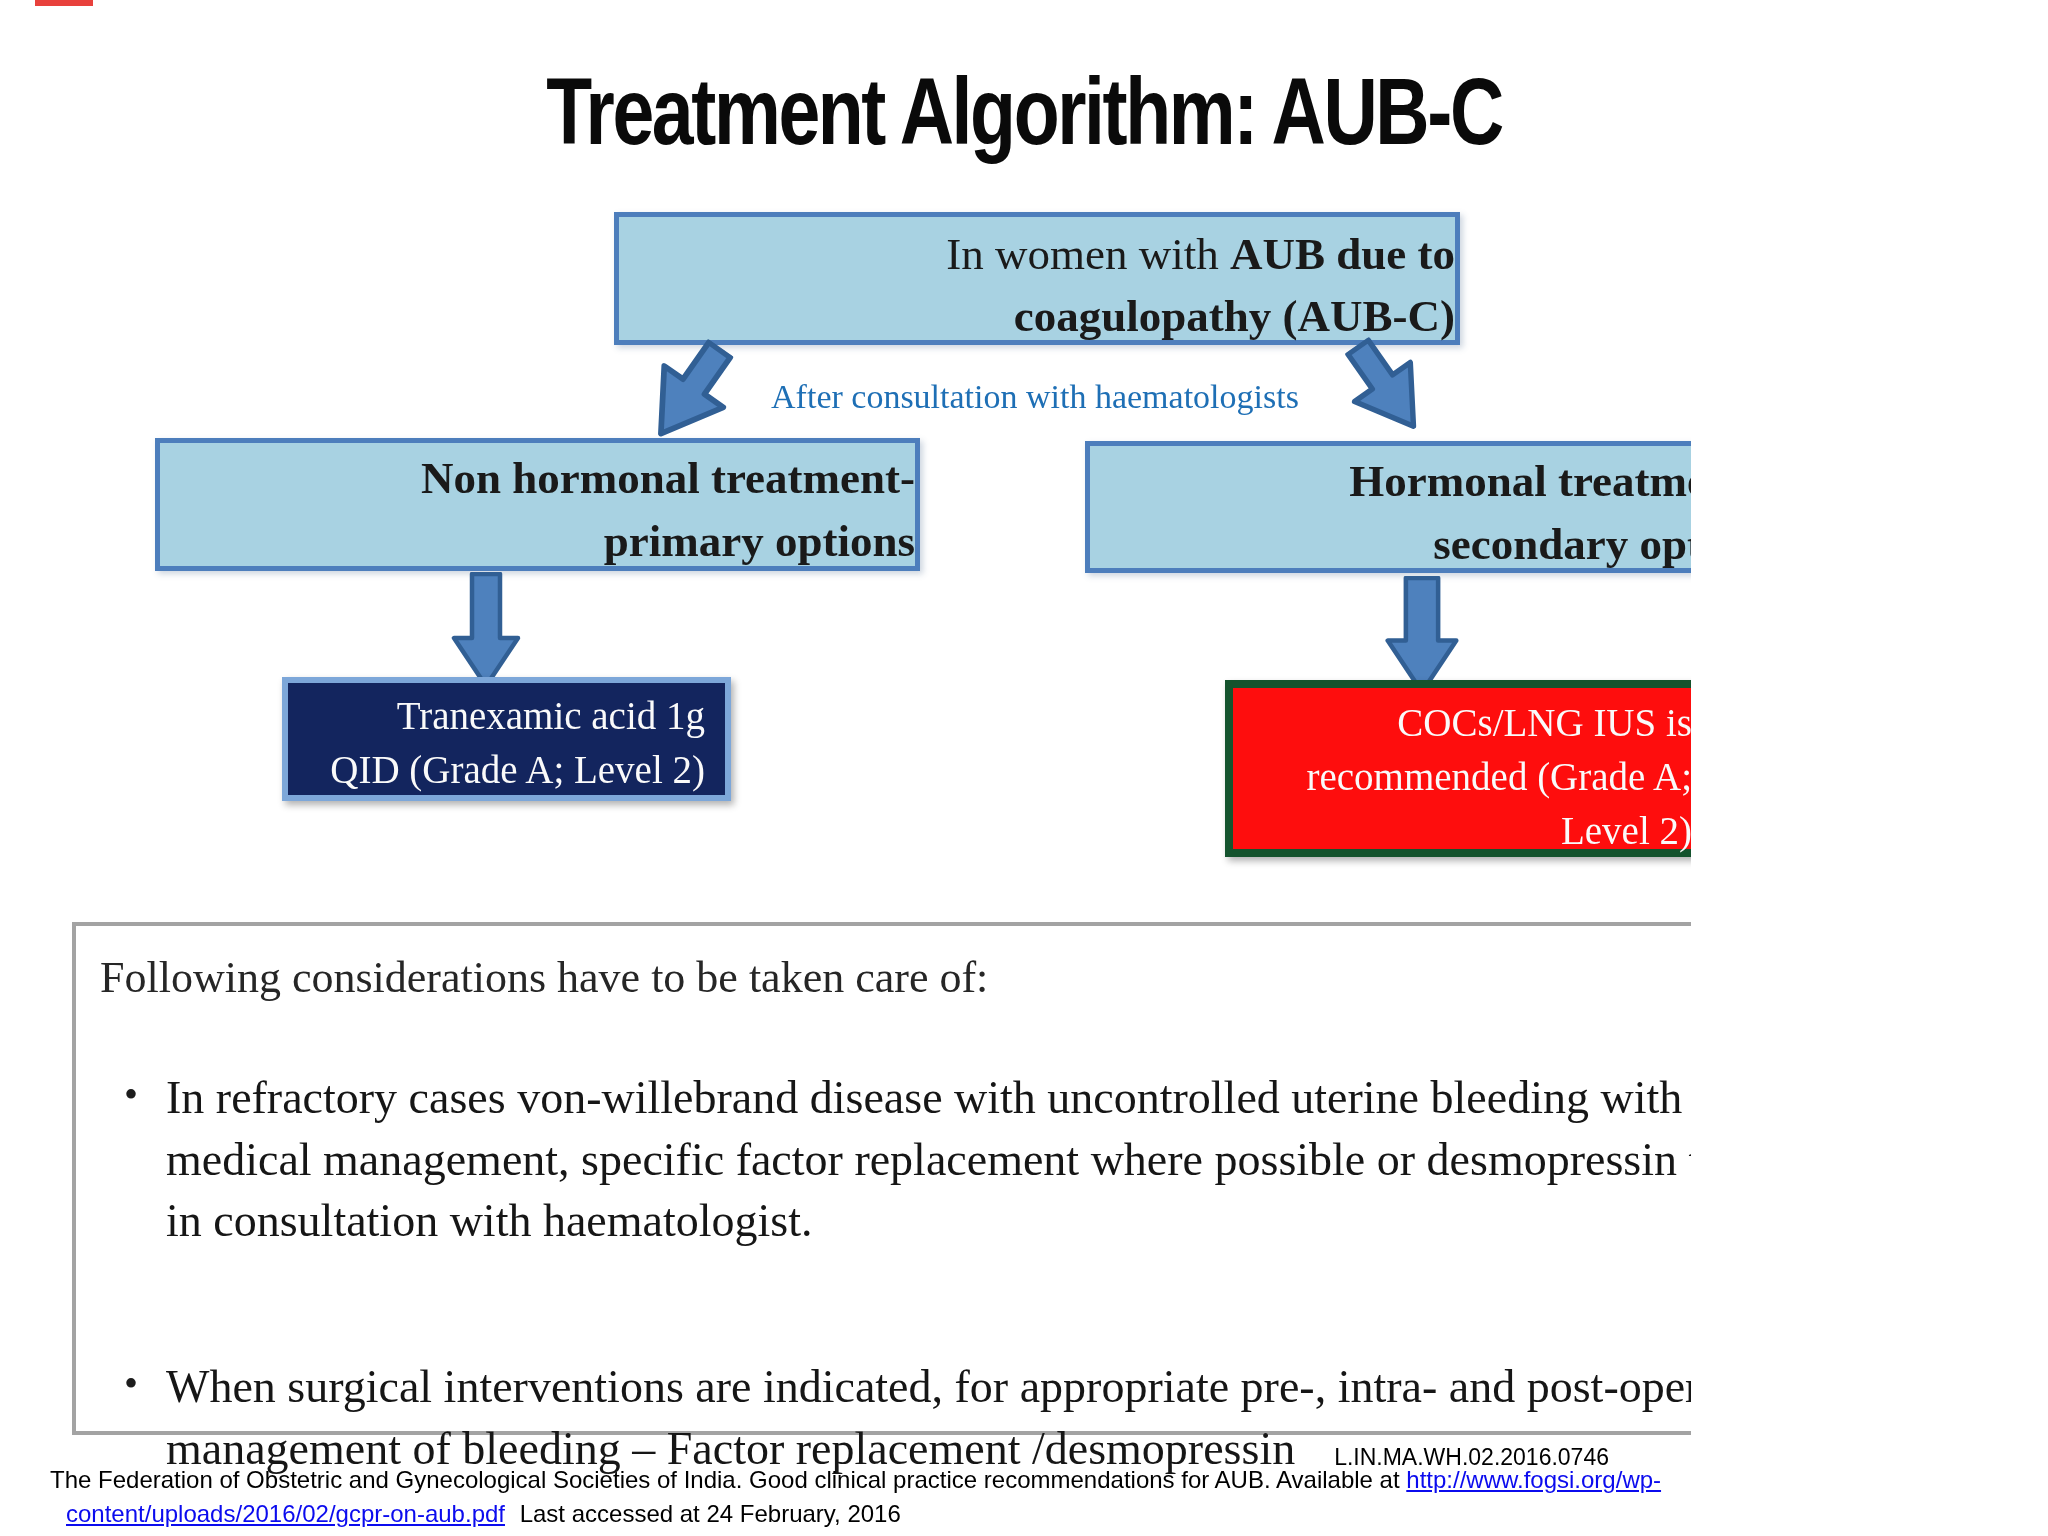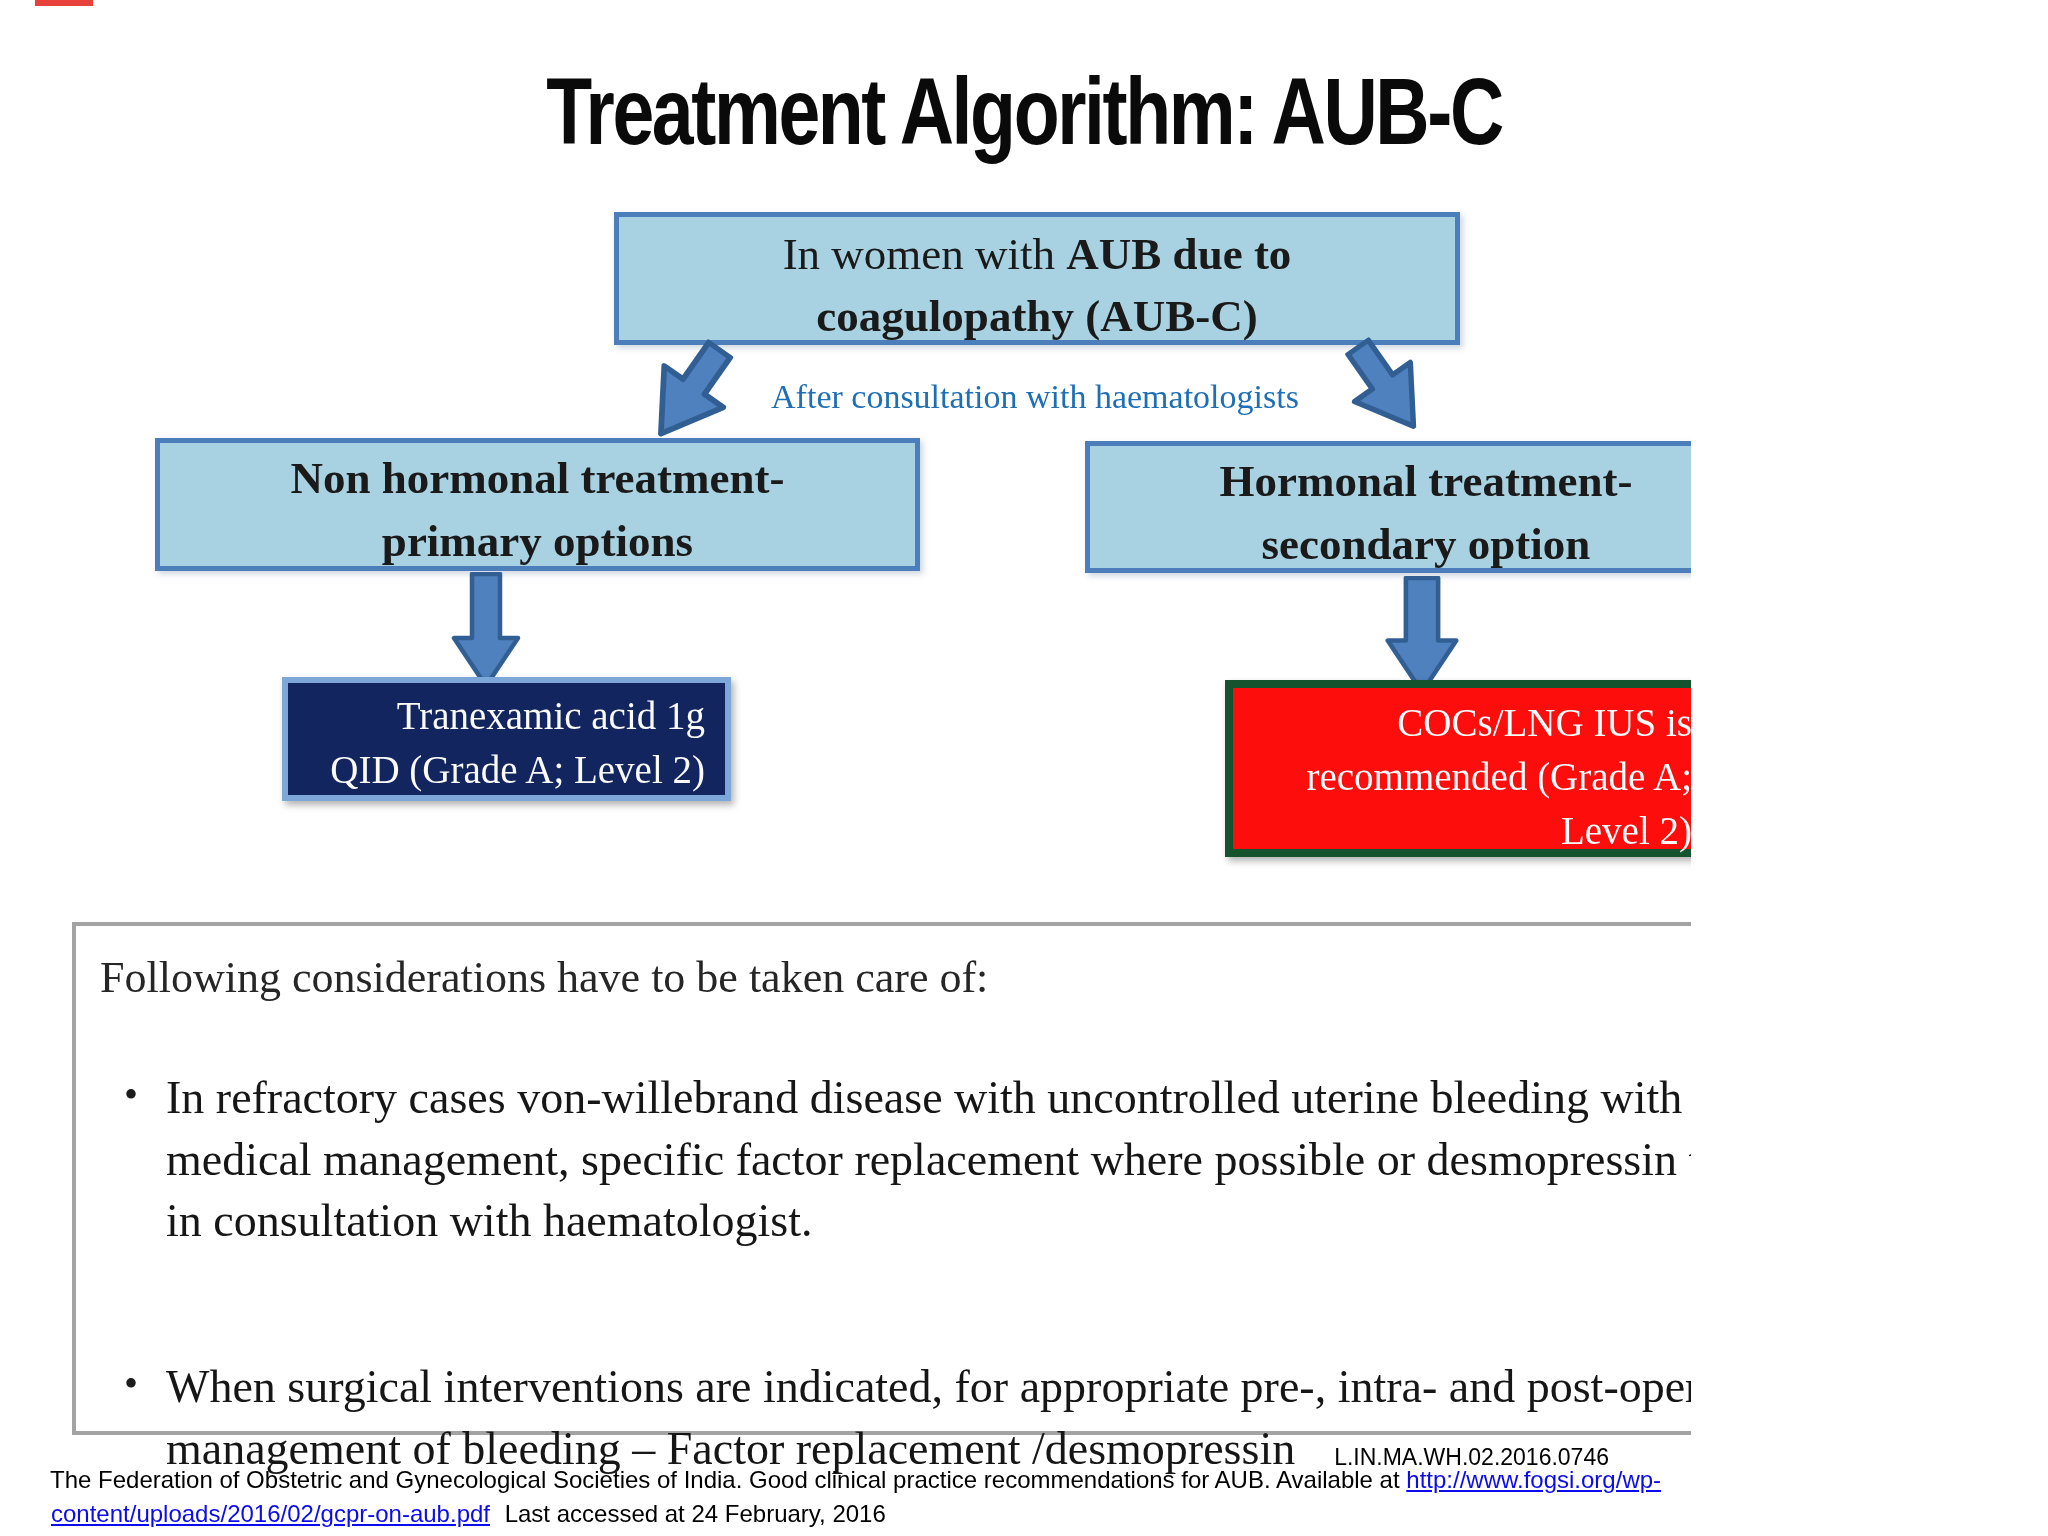--- a/index.html
+++ b/index.html
@@ -30,21 +30,21 @@
     color: #0a0a0a;
     transform: scaleX(0.80);
     transform-origin: 50% 50%;
     white-space: nowrap;
   }
 
   .flowbox {
     background: #a8d2e2;
     border: 5px solid #4d7ebc;
     box-shadow: 3px 3px 6px rgba(60,90,130,0.25);
-    text-align: center;
+    text-align: right;
     color: #1a1a1a;
   }
   .top-box {
     left: 614px; top: 212px; width: 846px; height: 133px;
     font-size: 45px; line-height: 1.38; padding-top: 6px;
   }
   .branch-box {
     font-weight: bold; font-size: 45px; line-height: 1.40;
     padding-top: 4px;
     white-space: pre-line;
@@ -114,21 +114,21 @@
   }
 
   .footer {
     font-family: "Liberation Sans", "DejaVu Sans", sans-serif;
     font-size: 24px;
     color: #000000;
     white-space: nowrap;
   }
   .doc-code { right: 82px; top: 1444px; font-size: 23px; }
   .cite-line1 { left: 50px; top: 1466px; }
-  .cite-line2 { left: 51px; top: 1500px; }
+  .cite-line2 { left: 66px; top: 1500px; }
   .cite-link {
     color: #0b0bee;
     text-decoration: underline;
     cursor: pointer;
   }
   .suffix { margin-left: 8px; }
 </style>
 </head>
 <body>
 

